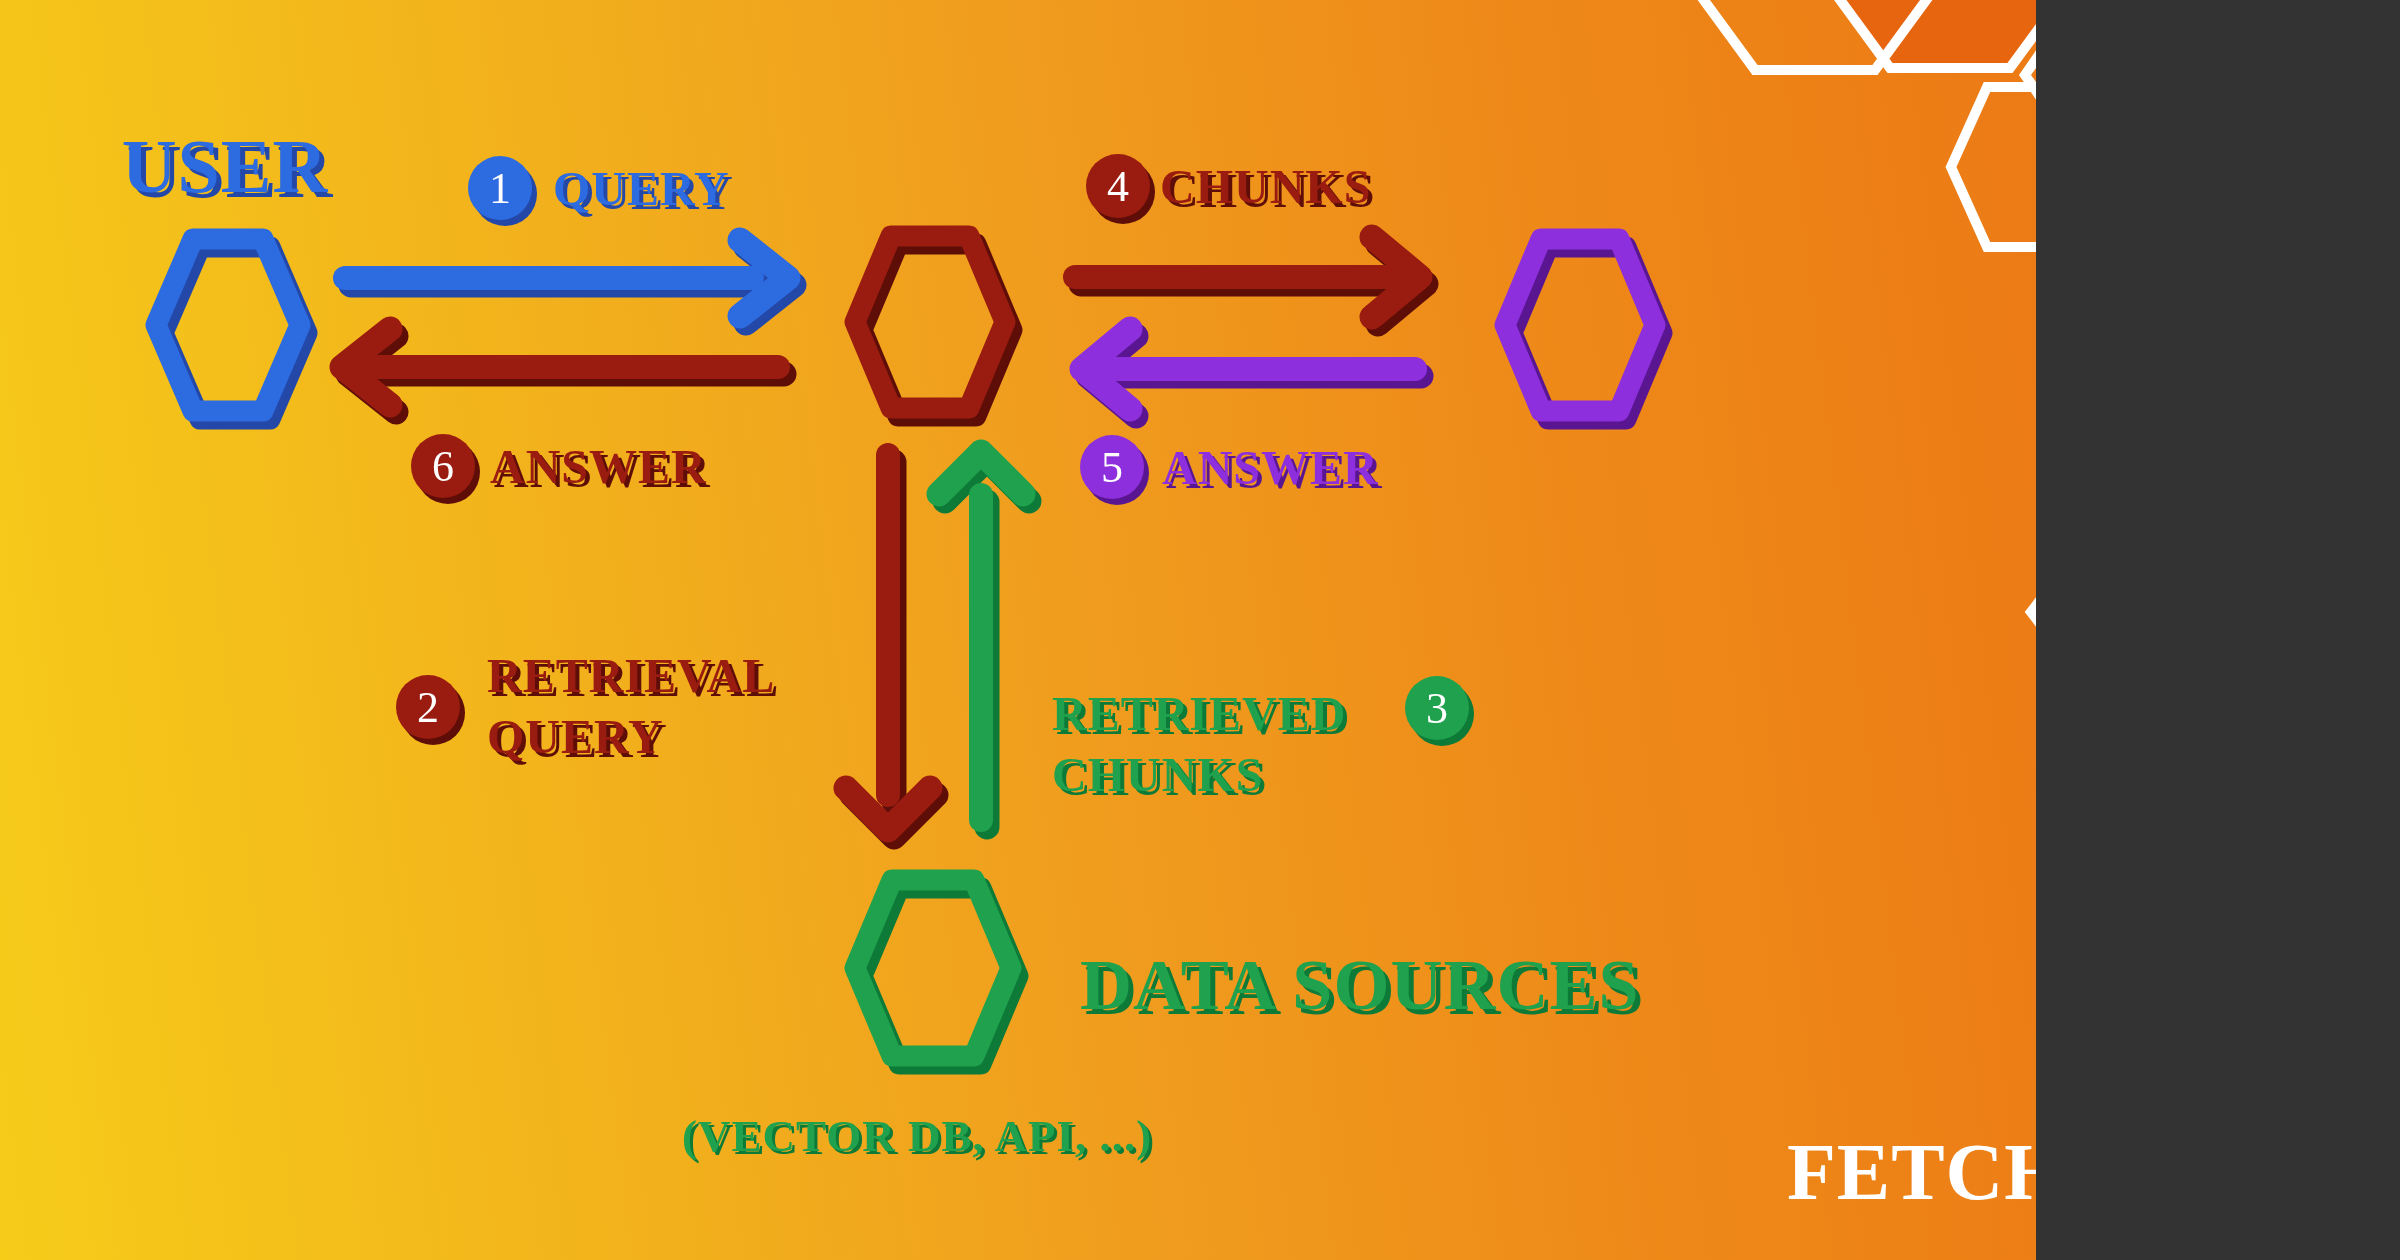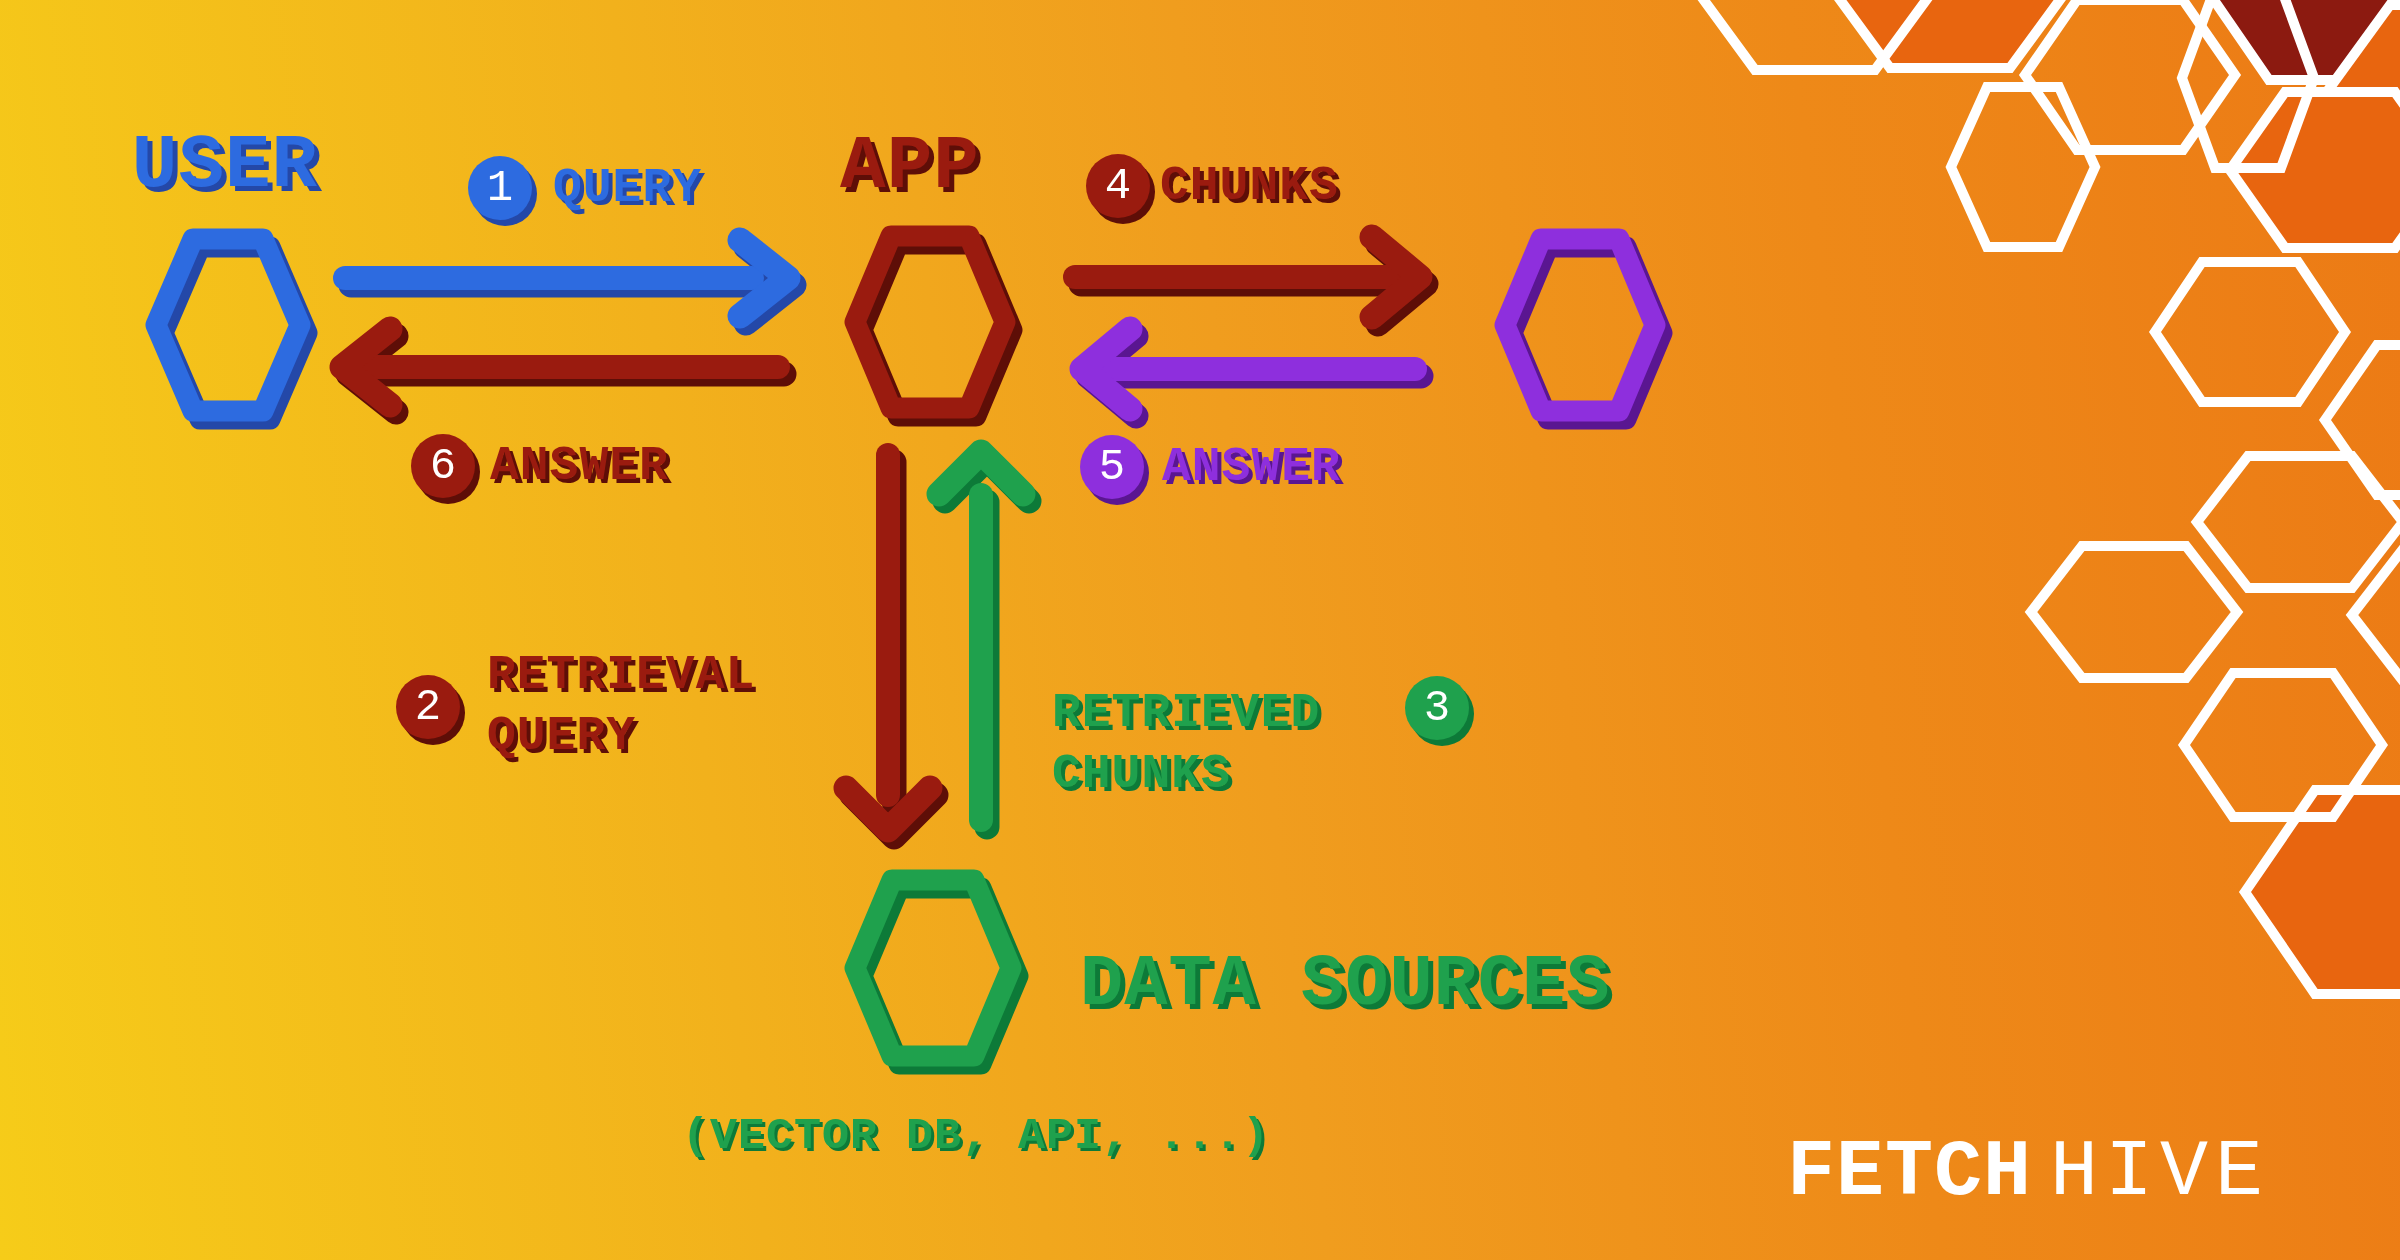--- a/index.html
+++ b/index.html
@@ -1,19 +1,19 @@
 <!DOCTYPE html>
 <html><head>
 <meta charset="utf-8">
 <style>
   html,body{margin:0;padding:0;background:#333;}
   .stage{
-    position:relative;width:2400px;height:1260px;overflow:hidden;
+    position:relative;width:2036px;height:1260px;overflow:hidden;
     background:linear-gradient(83deg,#f6cc19 0%,#f2b11c 30%,#f09d1e 52%,#ee8918 76%,#ec7a15 100%);
-    font-family:Liberation Mono, monospace;
+    font-family:Liberation Serif, serif;
   }
   .stage svg{position:absolute;left:0;top:0;}
   .abs{position:absolute;white-space:nowrap;}
   .cc{transform:translate(-50%,-50%);}
   .vc{transform:translateY(-50%);}
 
   .node-title{font-size:76px;font-weight:800;letter-spacing:1px;}
   .flow-label{font-size:48px;font-weight:700;letter-spacing:1px;}
   .two-line{line-height:1.28;}
   .data-title{font-size:72px;font-weight:800;letter-spacing:1px;}
@@ -126,21 +126,20 @@
         <polygon points="1505,325 1541,239 1619,239 1655,325 1619,411 1541,411" stroke="#8e2fdd" stroke-width="21"></polygon>
       </g>
       <g>
         <polygon points="862,976 899,888 981,888 1018,976 981,1064 899,1064" stroke="#0d7a38" stroke-width="21"></polygon>
         <polygon points="855,968 892,880 974,880 1011,968 974,1056 892,1056" stroke="#1fa14d" stroke-width="21"></polygon>
       </g>
     </g>
   </svg>
 
   <div class="abs cc node-title blue" style="left:225px;top:166px;">USER</div>
-  <div class="abs cc node-title red" style="left:910px;top:167px;">APP</div>
   <div class="abs vc data-title green" style="left:1080px;top:947px;">DATA SOURCES</div>
   <div class="abs vc sub-label green" style="left:682px;top:1098px;">(VECTOR DB, API, ...)</div>
 
   <div class="abs badge b-blue" style="left:500px;top:188px;">
       <span>1</span>
     </div>
   <div class="abs badge b-red" style="left:1118px;top:186px;">
       <span>4</span>
     </div>
   <div class="abs badge b-red" style="left:443px;top:466px;">

